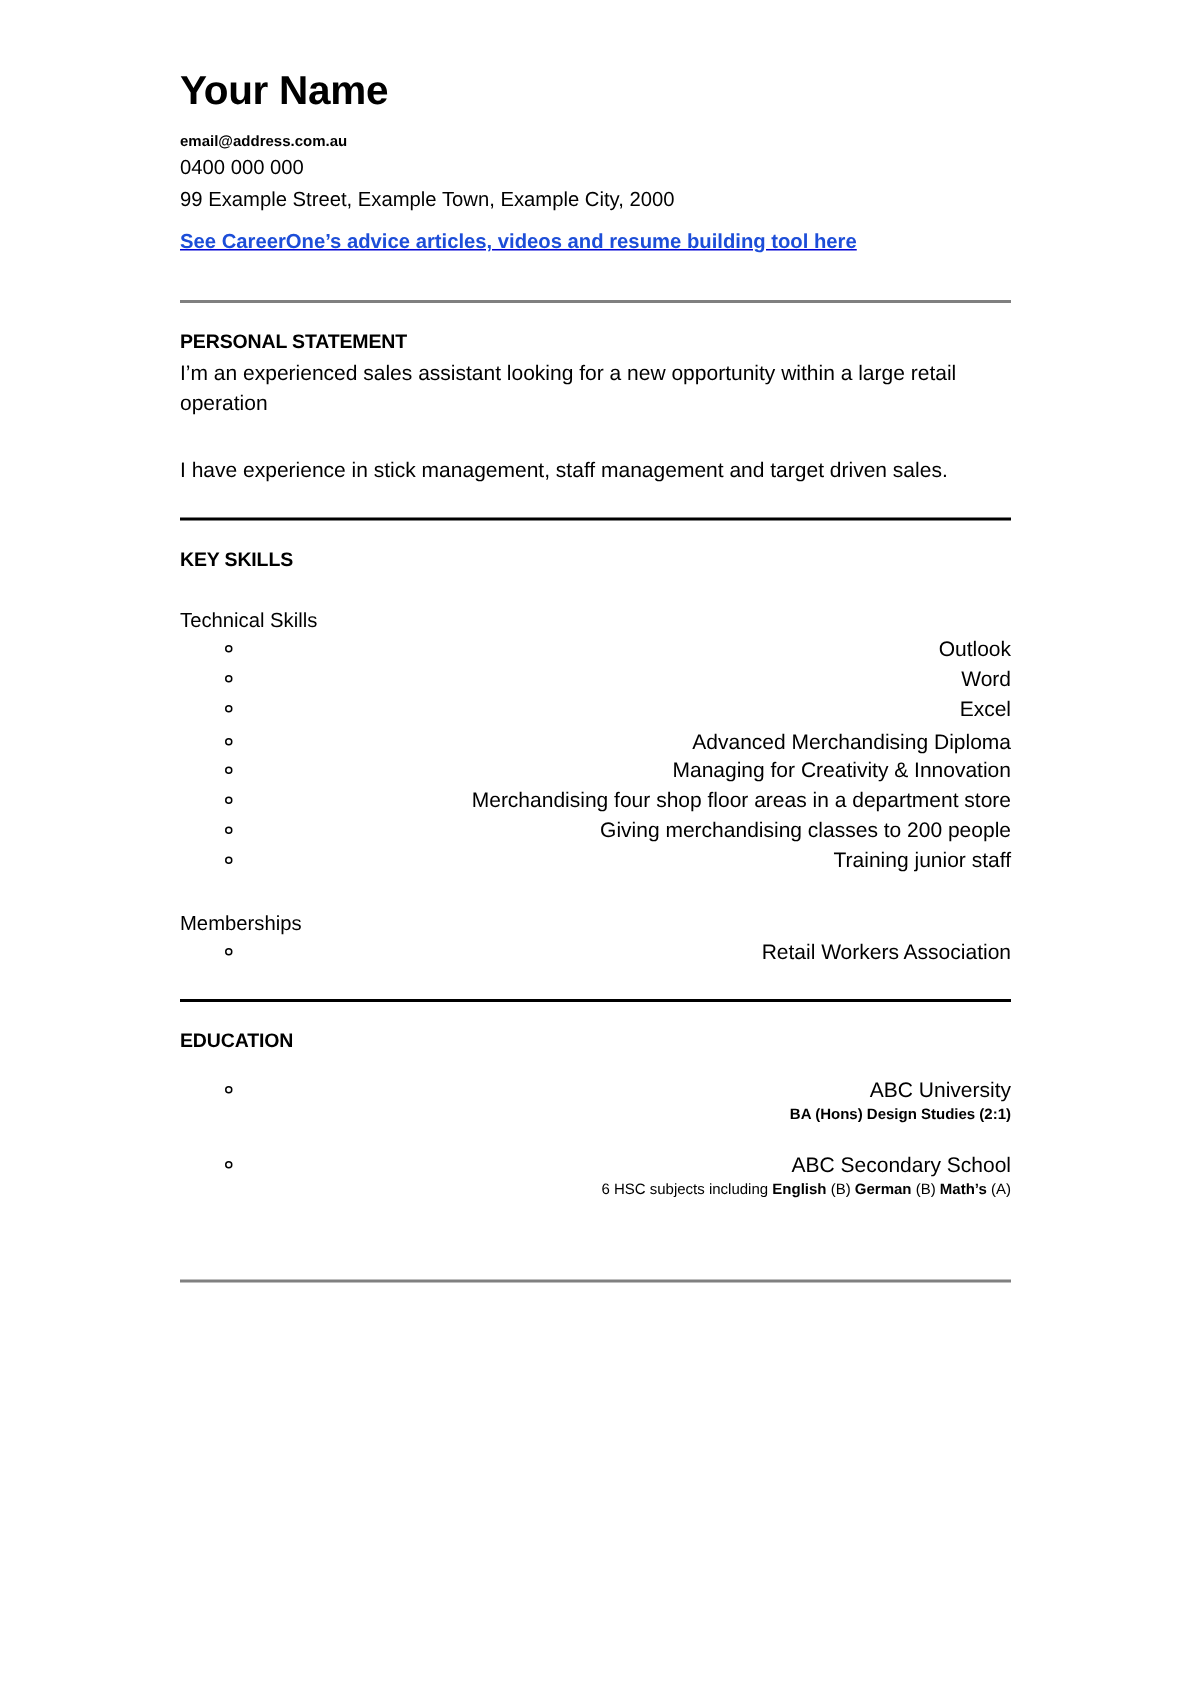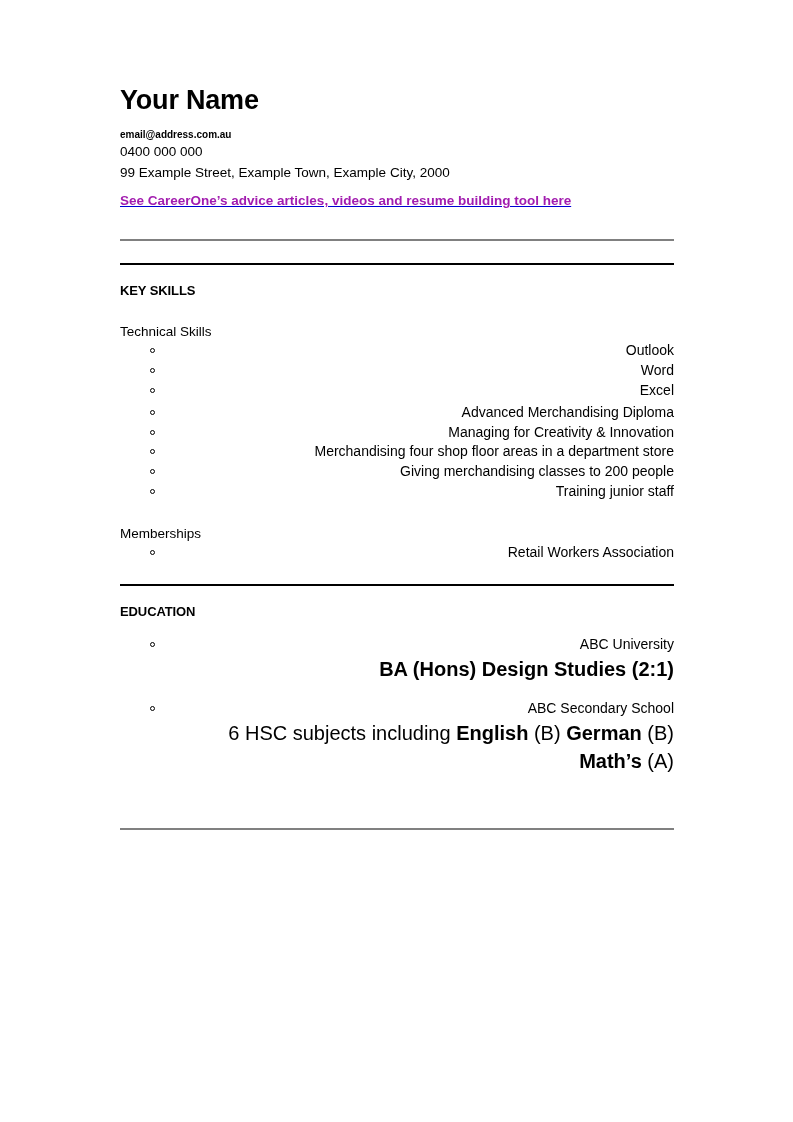--- a/index.html
+++ b/index.html
@@ -21,21 +21,21 @@
     top: 0;
     width: 554px;
   }
 
   
   .name {
     font-size: 27px;
     font-weight: bold;
     letter-spacing: -0.2px;
     margin: 0;
-    padding-top: 86px;
+    padding-top: 46px;
     line-height: 1.1;
   }
   .contact-email {
     font-size: 10px;
     font-weight: bold;
     margin-top: 12px;
     line-height: 1.45;
   }
   .contact-line {
     font-size: 13.5px;
@@ -111,40 +111,45 @@
     border-radius: 50%;
     box-sizing: border-box;
   }
   ul.hollow.edu > li {
     margin-top: 16px;
   }
   ul.hollow.edu > li::before {
     top: 7px;
   }
   .edu-line2 {
-    font-size: 20px;
+    font-size: 10px;
     line-height: 1.42;
   }
   .bold { font-weight: bold; }
 </style>
 </head>
 <body>
 
 <div class="page">
 
   <div>
     <h1 class="name">Your Name</h1>
     <div class="contact-email">email@address.com.au</div>
     <div class="contact-line">0400 000 000</div>
     <div class="contact-line">99 Example Street, Example Town, Example City, 2000</div>
-    <a class="contact-link" style="color: #a21caf; text-decoration-color: rgb(0, 0, 212);">See CareerOne’s advice articles, videos and resume building tool here</a>
+    <a class="contact-link" style="color: #1d4ed8; text-decoration-color: rgb(0, 0, 212);">See CareerOne’s advice articles, videos and resume building tool here</a>
   </div>
 
   <hr class="rule rule-top">
 
+  <div>
+    <div class="section-heading">PERSONAL STATEMENT</div>
+    <div class="body-text">I’m an experienced sales assistant looking for a new opportunity within a large retail operation</div>
+    <div class="body-text spaced">I have experience in stick management, staff management and target driven sales.</div>
+  </div>
 
   <hr class="rule dark rule-keyskills">
 
   <div>
     <div class="section-heading">KEY SKILLS</div>
 
     <div class="sub-heading first">Technical Skills</div>
     <ul class="hollow">
       <li>Outlook</li>
       <li>Word</li>

